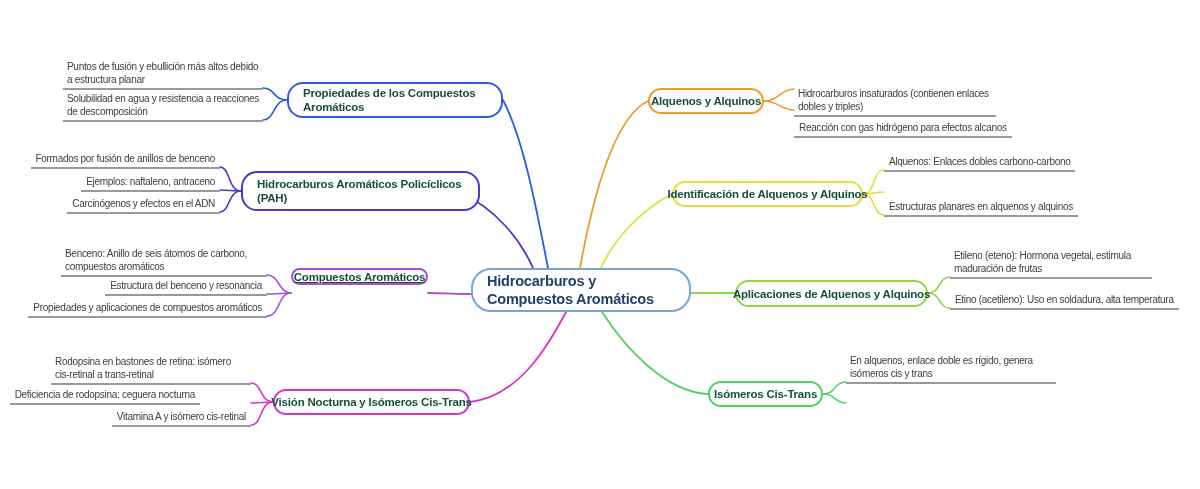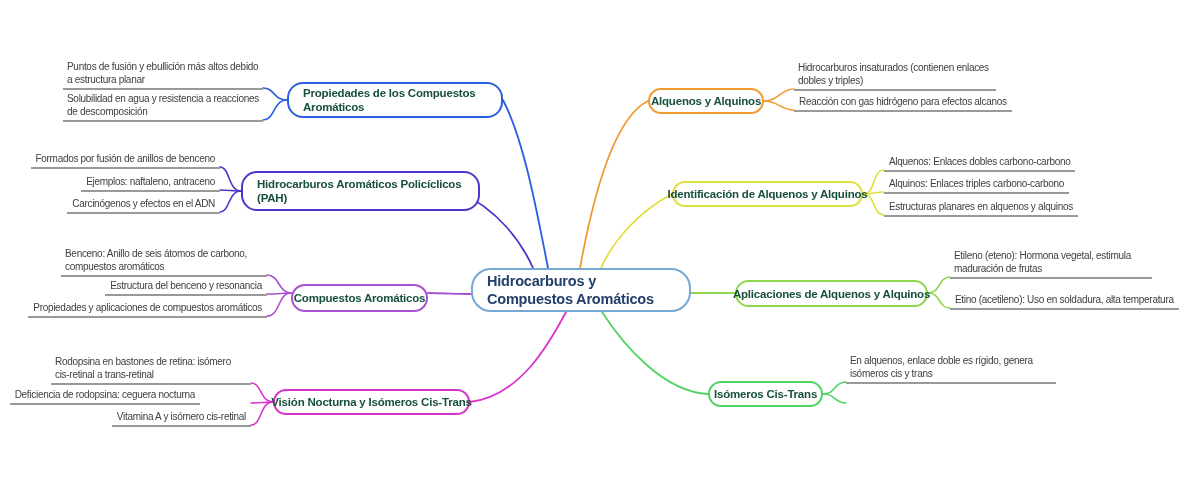--- a/index.html
+++ b/index.html
@@ -34,21 +34,21 @@
     position:absolute;font-size:10px;letter-spacing:-0.3px;line-height:13px;color:#404040;
   }
   .leaf span{box-sizing:border-box;}
   .leaf.single span{display:inline-block;white-space:nowrap;padding:0 5px 2px 5px;border-bottom:2px solid #999;}
   .leaf.multi span{display:block;padding:0 4px 2px 4px;border-bottom:2px solid #999;text-align:left;}
   .leaf.l{text-align:right;}
   .leaf.r{text-align:left;}
 
   .u0 span{border-color:#2b5de0;} .u1 span{border-color:#4a36cc;}
   .u2 span{border-color:#a84fd4;} .u3 span{border-color:#d935cd;}
-  .u4 span{border-color:#f09a2e;} .u5 span{border-color:#e0e03c;}
+  .u4 span{border-color:#f09a2e;margin-top:26px;} .u5 span{border-color:#e0e03c;}
   .u6 span{border-color:#8fd64b;} .u7 span{border-color:#4fd463;}
 </style>
 </head>
 <body>
 
 <div id="canvas">
 
   <svg class="links" viewBox="0 0 1200 489" fill="none" stroke-linecap="round">
 
     <g stroke="#2b5de0">
@@ -107,21 +107,21 @@
   <div class="node center ml" style="left:471px;top:268px;width:220px;height:44px;">
     <div>Hidrocarburos y Compuestos Aromáticos</div>
   </div>
 
   <div class="node ml b0" style="left:287px;top:82px;width:216px;height:36px;">
     <div>Propiedades de los Compuestos Aromáticos</div>
   </div>
   <div class="node ml b1" style="left:241px;top:171px;width:239px;height:40px;">
     <div>Hidrocarburos Aromáticos Policíclicos (PAH)</div>
   </div>
-  <div class="node one b2" style="left:291px;top:284px;width:137px;height:28px;">
+  <div class="node one b2" style="left:291px;top:268px;width:137px;height:17px;text-decoration:underline;">
     <div>Compuestos Aromáticos</div>
   </div>
   <div class="node one b3" style="left:273px;top:389px;width:197px;height:26px;">
     <div>Visión Nocturna y Isómeros Cis-Trans</div>
   </div>
 
   <div class="node one b4" style="left:648px;top:88px;width:116px;height:26px;">
     <div>Alquenos y Alquinos</div>
   </div>
   <div class="node one b5" style="left:672px;top:181px;width:191px;height:26px;">
@@ -165,22 +165,20 @@
     <span>Vitamina A y isómero cis-retinal</span></div>
 
   <div class="leaf r multi u4" style="left:794px;width:202px;top:61px;">
     <span>Hidrocarburos insaturados (contienen enlaces dobles y triples)</span>
     </div>
   <div class="leaf r single u4" style="left:794px;top:95px;">
     <span>Reacción con gas hidrógeno para efectos alcanos</span></div>
 
   <div class="leaf r single u5" style="left:884px;top:155px;">
     <span>Alquenos: Enlaces dobles carbono-carbono</span></div>
-  <div class="leaf r single u5" style="left:884px;top:177px;">
-    <span>Alquinos: Enlaces triples carbono-carbono</span></div>
   <div class="leaf r single u5" style="left:884px;top:200px;">
     <span>Estructuras planares en alquenos y alquinos</span></div>
 
   <div class="leaf r multi u6" style="left:950px;width:202px;top:249px;">
     <span>Etileno (eteno): Hormona vegetal, estimula maduración de frutas</span>
     </div>
   <div class="leaf r single u6" style="left:950px;top:293px;">
     <span>Etino (acetileno): Uso en soldadura, alta temperatura</span></div>
 
   <div class="leaf r multi u7" style="left:846px;width:210px;top:354px;">

